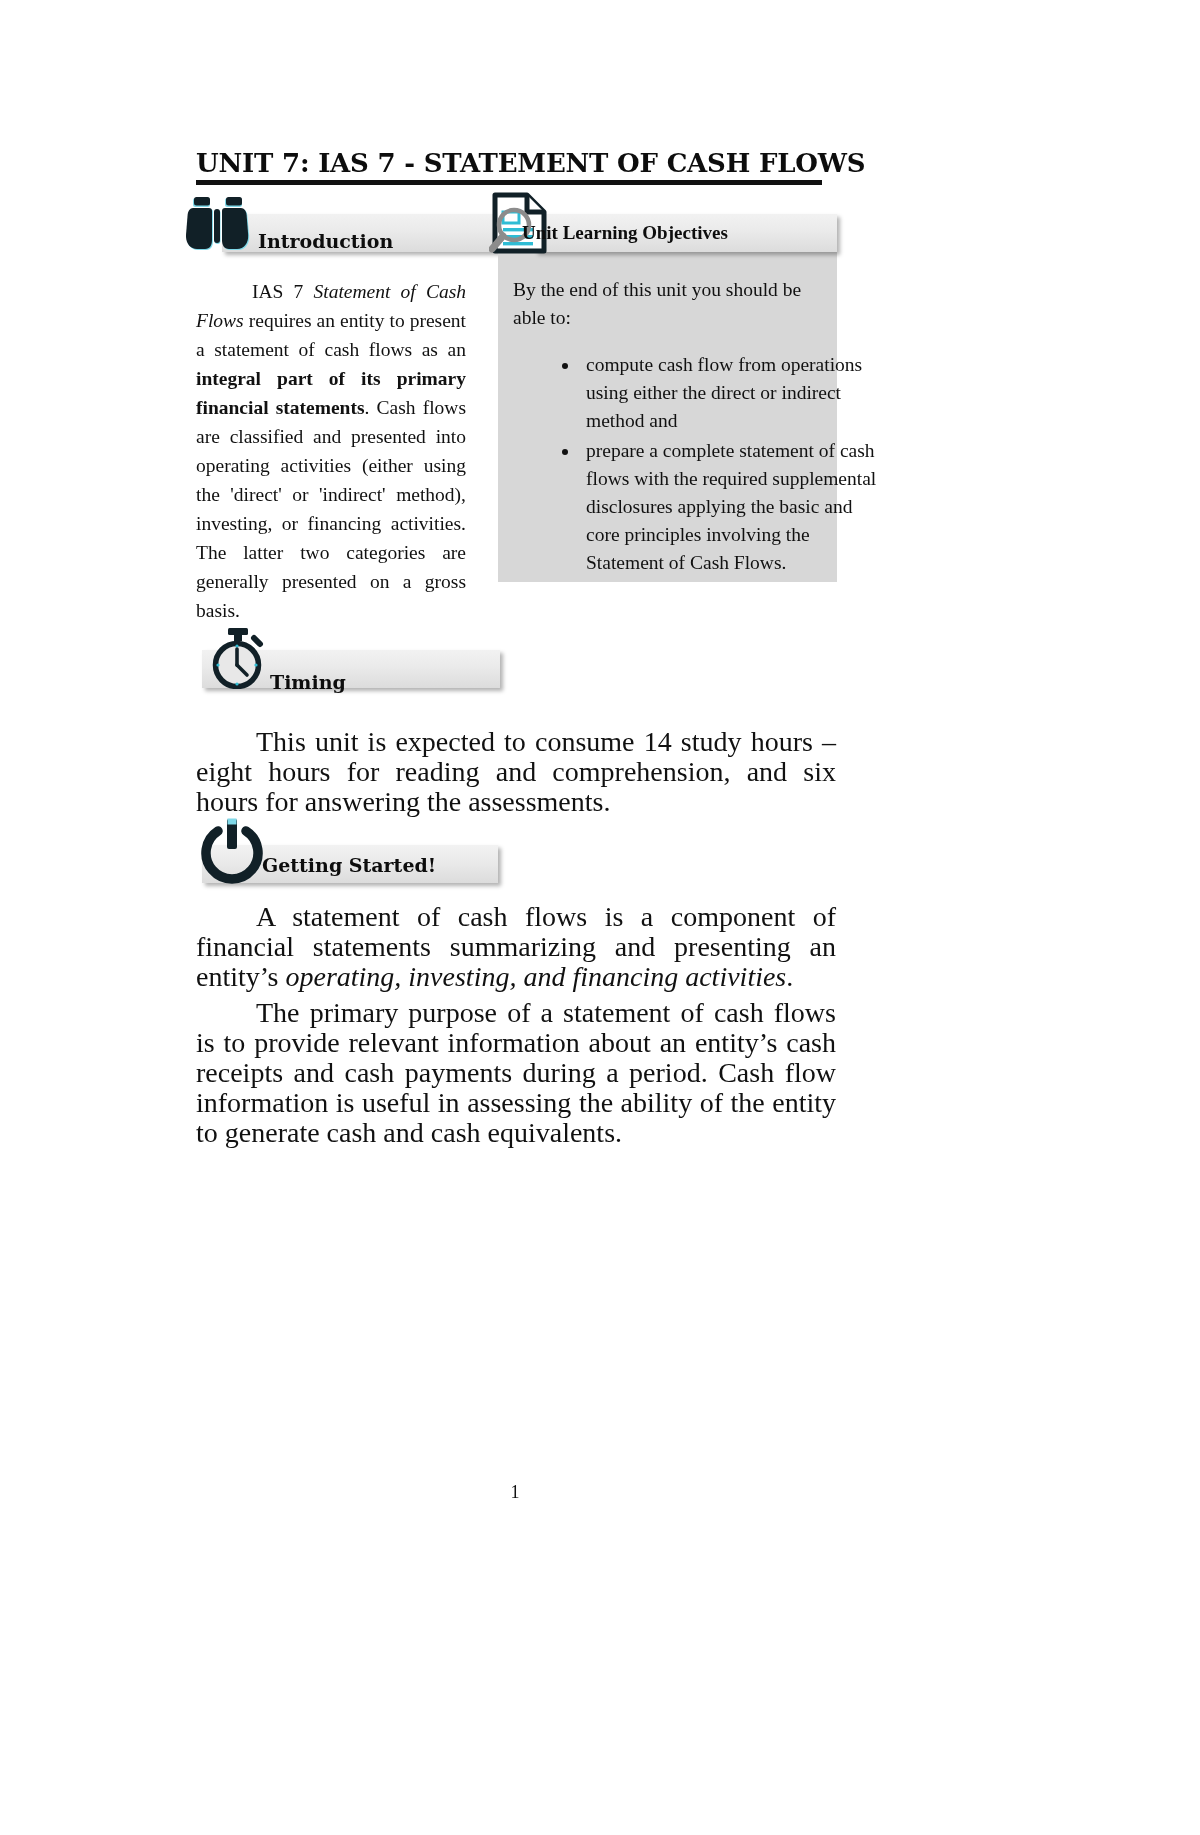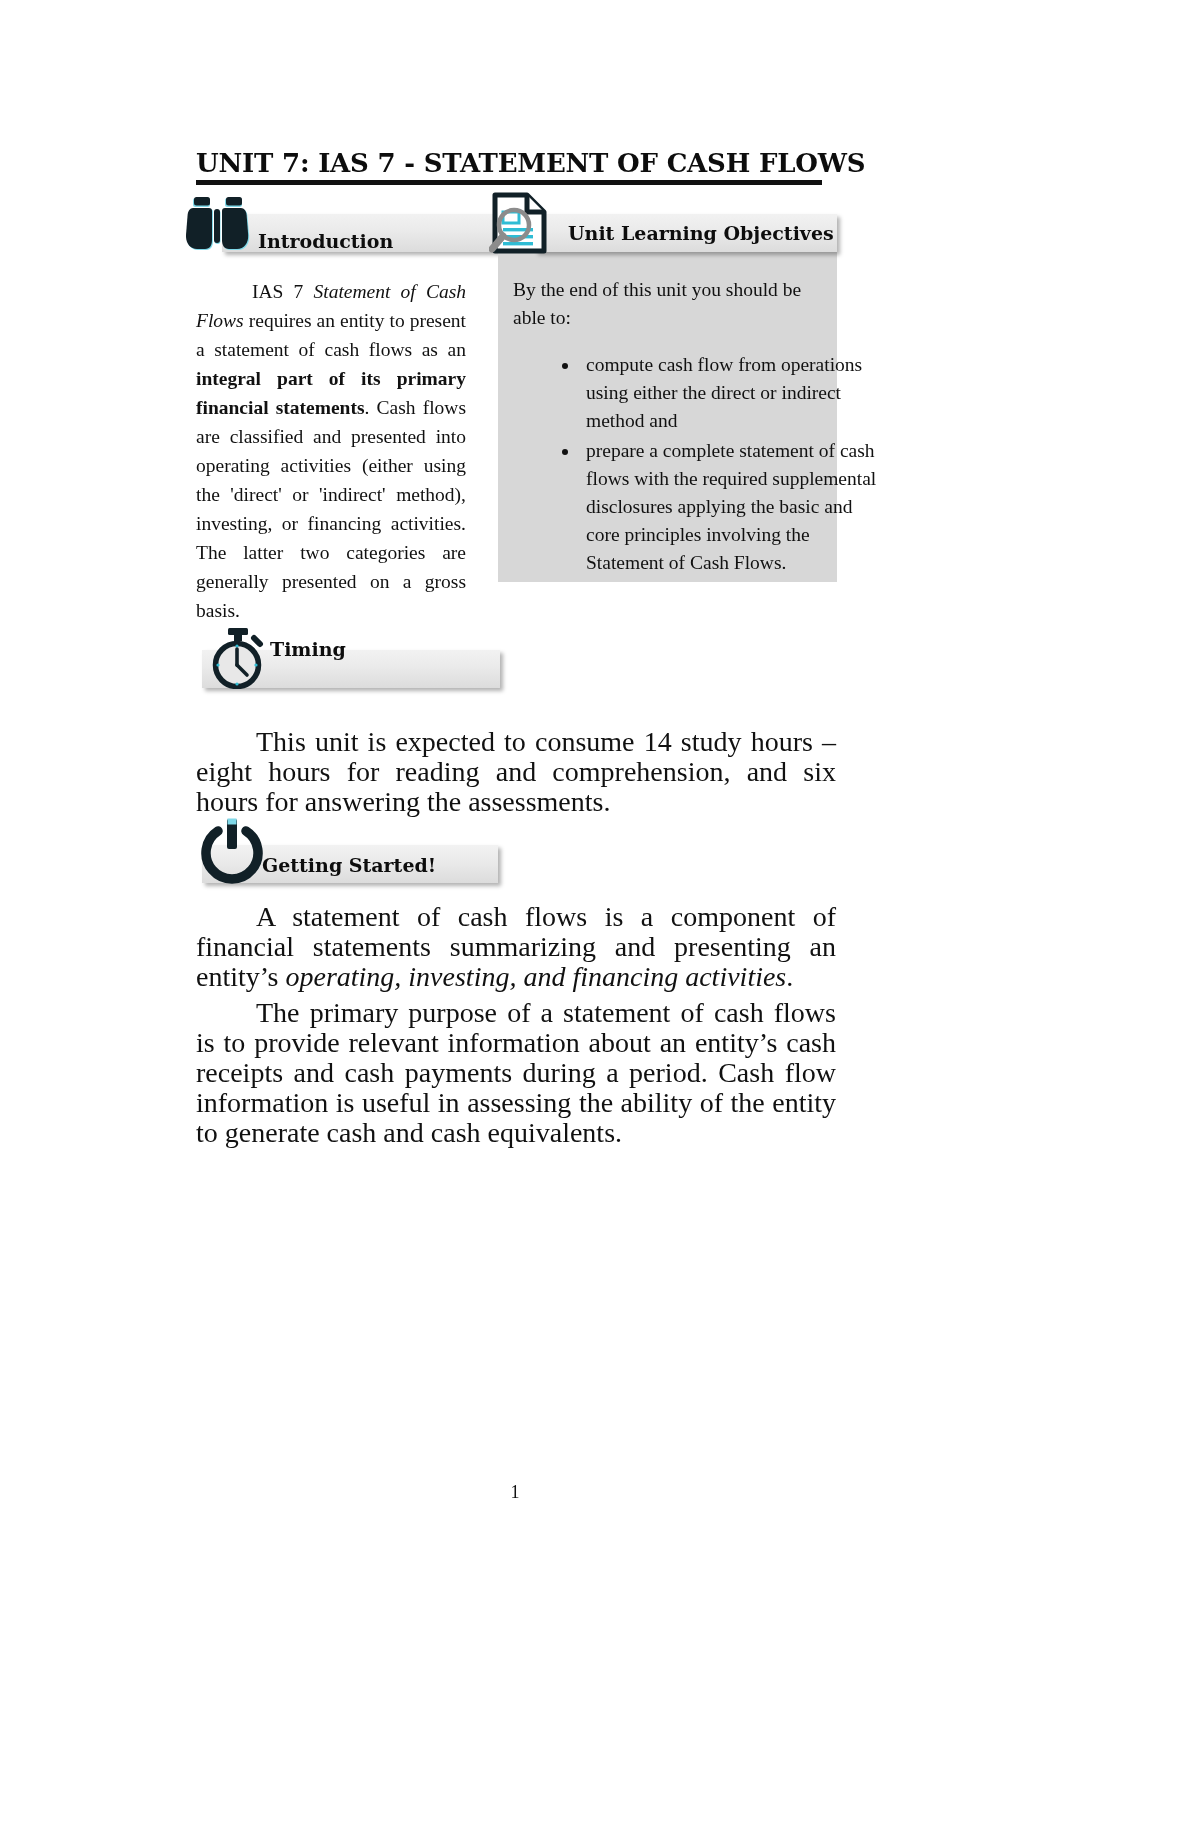--- a/index.html
+++ b/index.html
@@ -60,24 +60,24 @@
     font-weight: bold;
     font-size: 19px;
     color: #0d0d0d;
     white-space: nowrap;
   }
 
   #bar-intro { left: 222px; top: 214px; width: 284px; }
   #label-intro { left: 258px; top: 230px; }
 
   #bar-ulo { left: 535px; top: 214px; width: 302px; }
-  #label-ulo { left: 568px; top: 222px; }
+  #label-ulo { left: 522px; top: 222px; font-family: Liberation Serif, serif; }
 
   #bar-timing { left: 202px; top: 650px; width: 298px; }
-  #label-timing { left: 270px; top: 638px; }
+  #label-timing { left: 270px; top: 671px; }
 
   #bar-getting { left: 202px; top: 845px; width: 296px; }
   #label-getting { left: 262px; top: 854px; }
 
   
   .icon { position: absolute; }
   #icon-binoculars { left: 186px; top: 196px; width: 72px; height: 56px; }
   #icon-document  { left: 489px; top: 192px; width: 62px; height: 64px; }
   #icon-stopwatch { left: 205px; top: 627px; width: 66px; height: 62px; }
   #icon-power     { left: 198px; top: 818px; width: 68px; height: 66px; }

